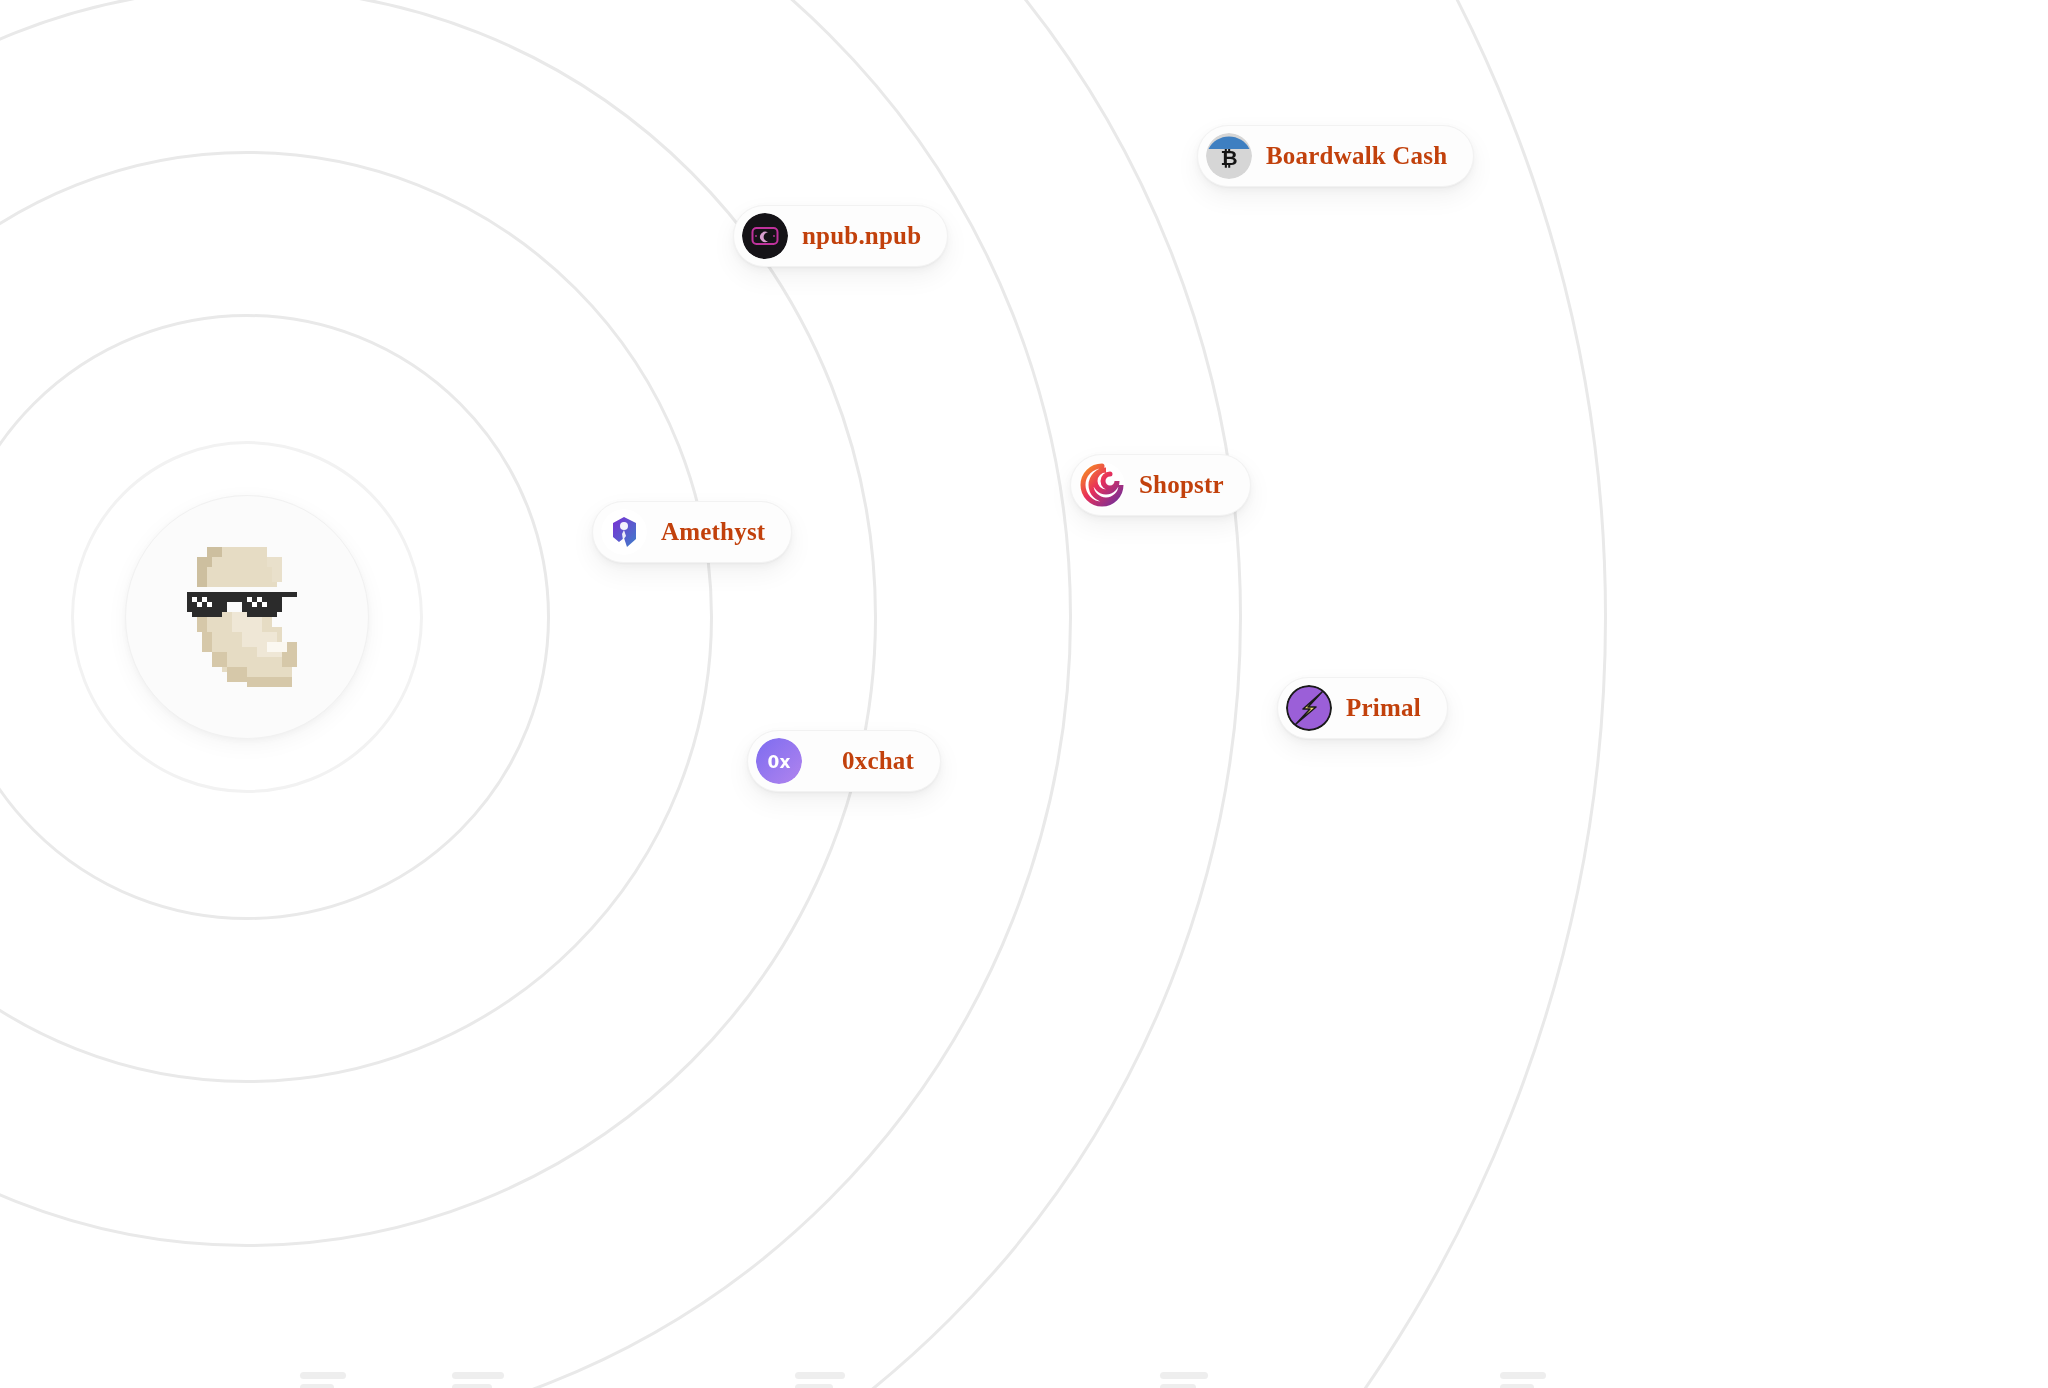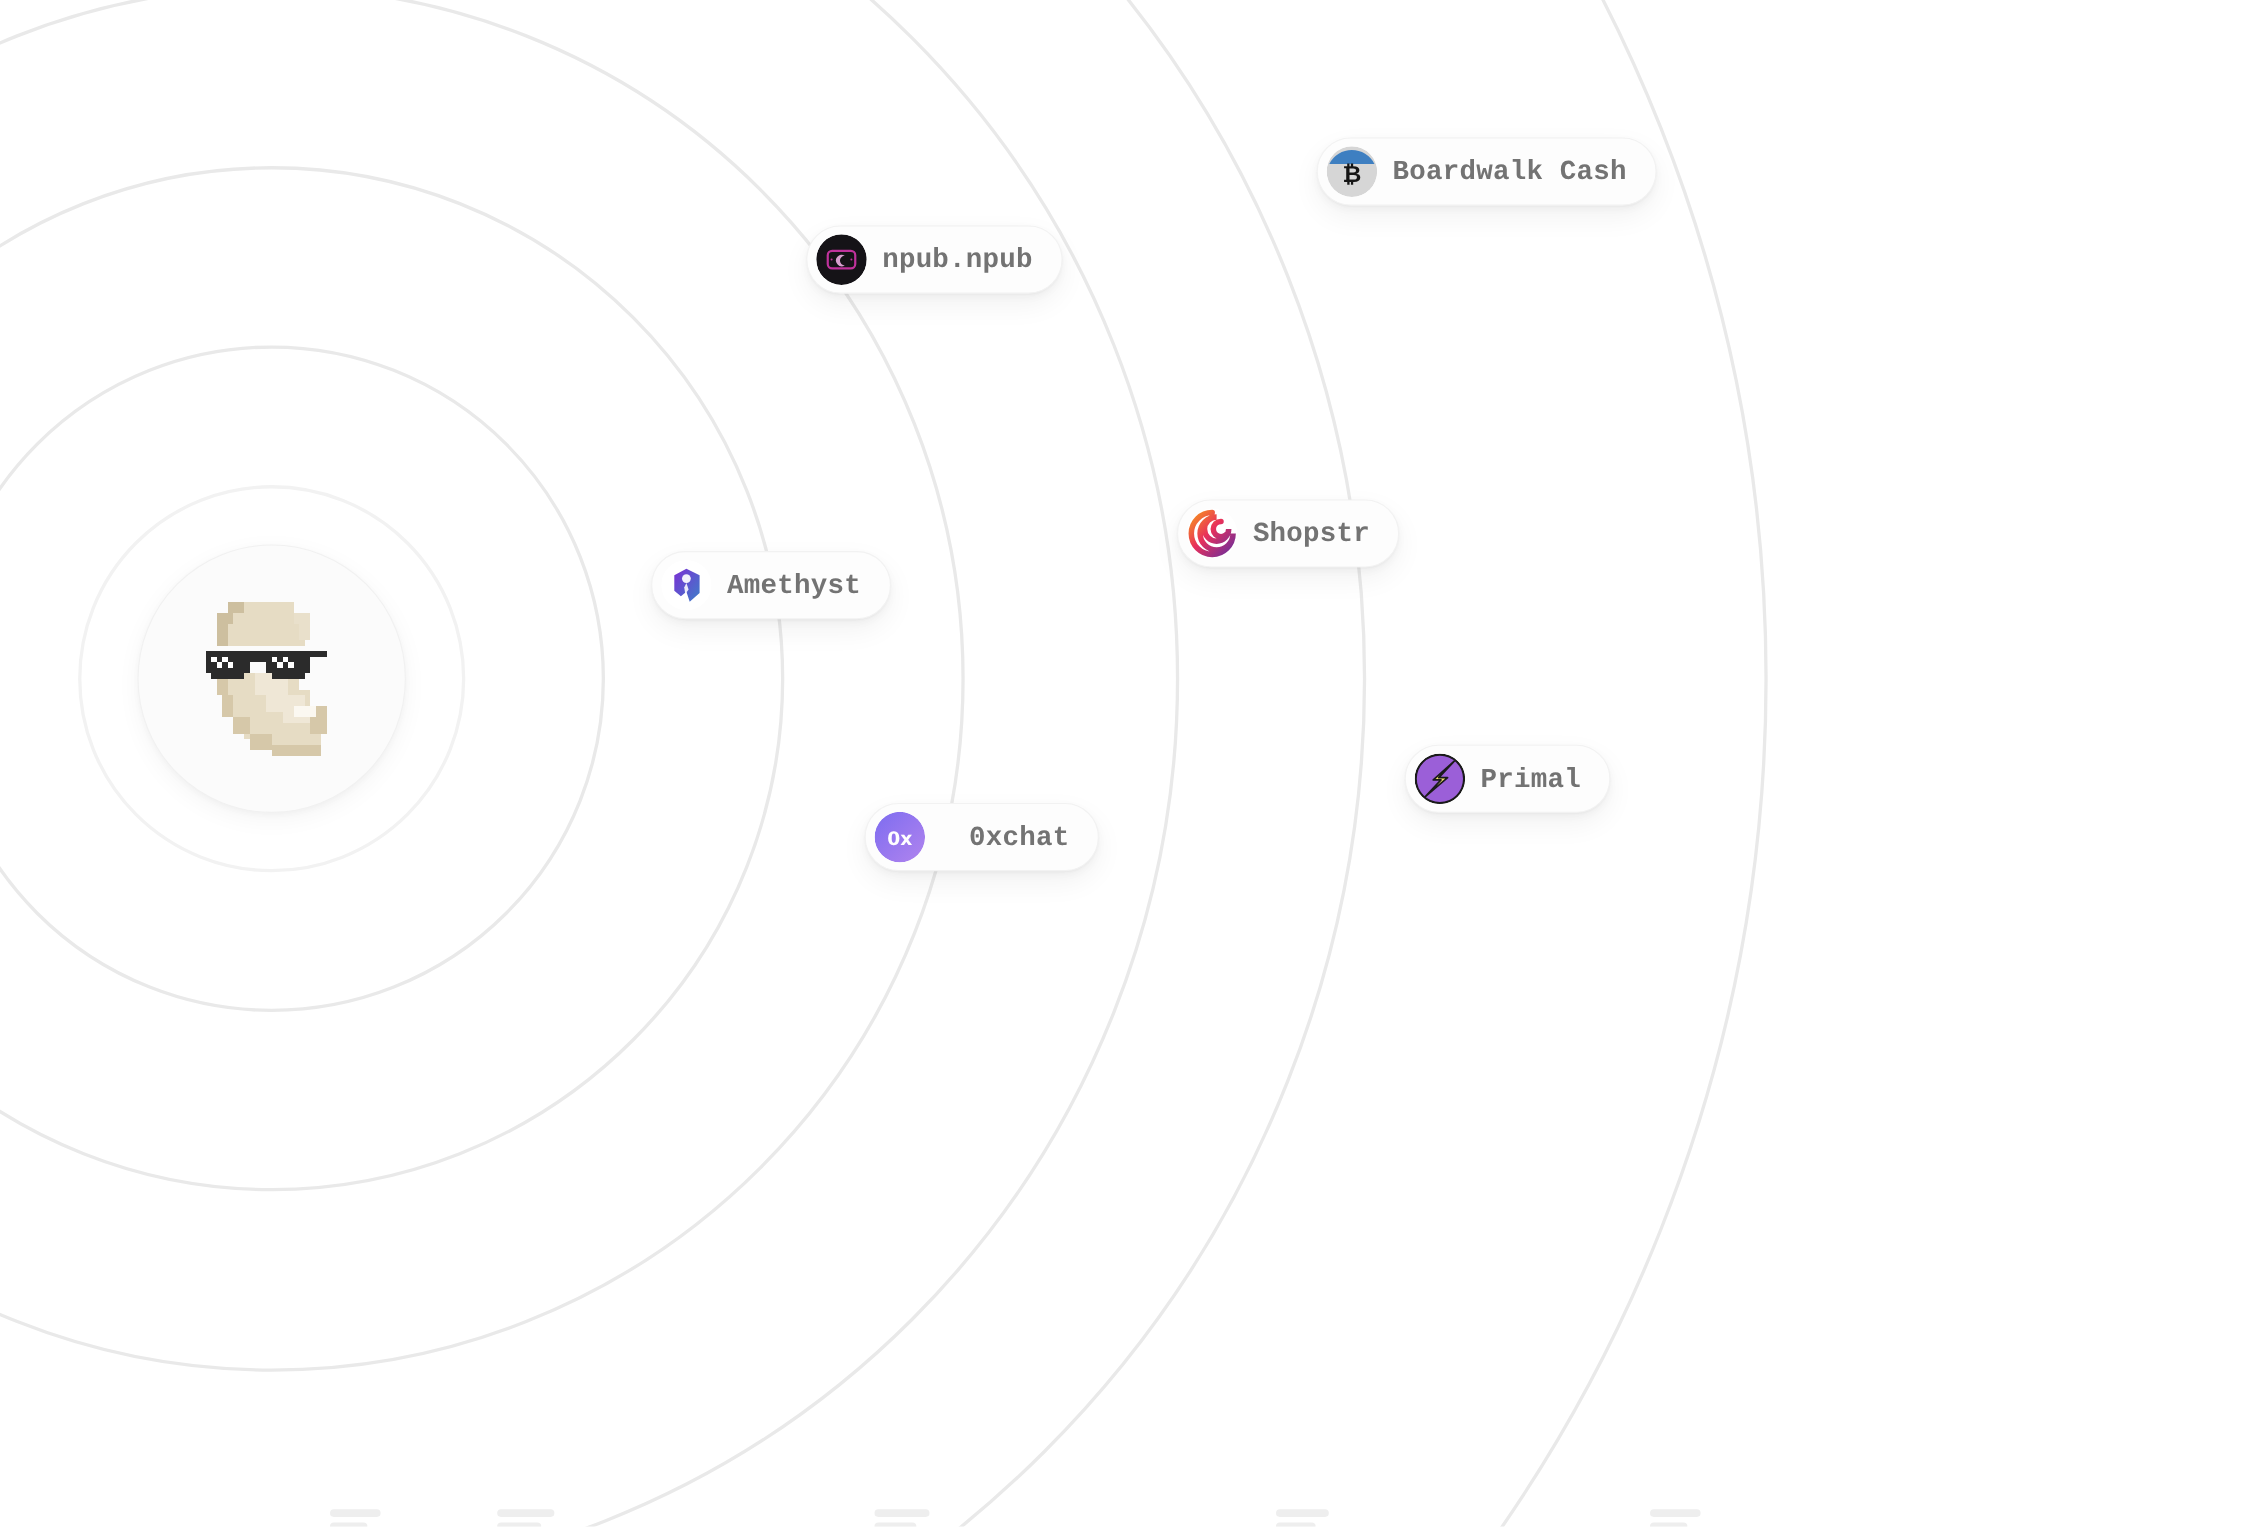--- a/index.html
+++ b/index.html
@@ -68,25 +68,25 @@
     background: #fdfdfd;
     border: 1px solid #f2f2f2;
     border-radius: 34px;
     box-shadow: 0 10px 26px rgba(0,0,0,0.055),
                 0 3px 8px rgba(0,0,0,0.035),
                 0 1px 2px rgba(0,0,0,0.03);
     z-index: 10;
     white-space: nowrap;
   }
   .pill-label {
-    font-family: Liberation Mono, monospace;
+    font-family: Liberation Serif, serif;
     font-size: 25px;
     font-weight: 700;
     letter-spacing: 0.2px;
-    color: #737373;
+    color: #c2410c;
   }
   .pill-icon {
     position: relative;
     width: 46px;
     height: 46px;
     border-radius: 50%;
     flex: 0 0 46px;
     overflow: hidden;
     display: flex;
     align-items: center;
@@ -253,21 +253,21 @@
       </div>
       <div class="pill" style="left: 1277px; top: 677px;">
         <span class="pill-icon">
           <svg viewBox="0 0 46 46" aria-hidden="true">
         <circle cx="23" cy="23" r="22" fill="#9b5fd8" stroke="#1a1a1a" stroke-width="2"></circle>
         <path d="M36 7 L17 24 L24 24 L10 39 L30 22 L22 22 Z" fill="#f5e26a" stroke="#1a1a1a" stroke-width="1.6" stroke-linejoin="round"></path>
       </svg>
         </span>
         <span class="pill-label">Primal</span>
       </div>
-      <div class="pill" style="left: 786px; top: 730px; gap: 40px;">
+      <div class="pill" style="left: 747px; top: 730px; gap: 40px;">
         <span class="pill-icon">
           <svg viewBox="0 0 46 46" aria-hidden="true">
         <defs>
           <linearGradient id="g-0xchat" x1="0" y1="0" x2="1" y2="1">
             <stop offset="0%" stop-color="#7d6cf0"></stop>
             <stop offset="100%" stop-color="#b184ee"></stop>
           </linearGradient>
         </defs>
         <circle cx="23" cy="23" r="23" fill="url(#g-0xchat)"></circle>
         <text x="23" y="30" text-anchor="middle" font-family="DejaVu Sans, sans-serif" font-size="17" font-weight="bold" fill="#ffffff">0x</text>

